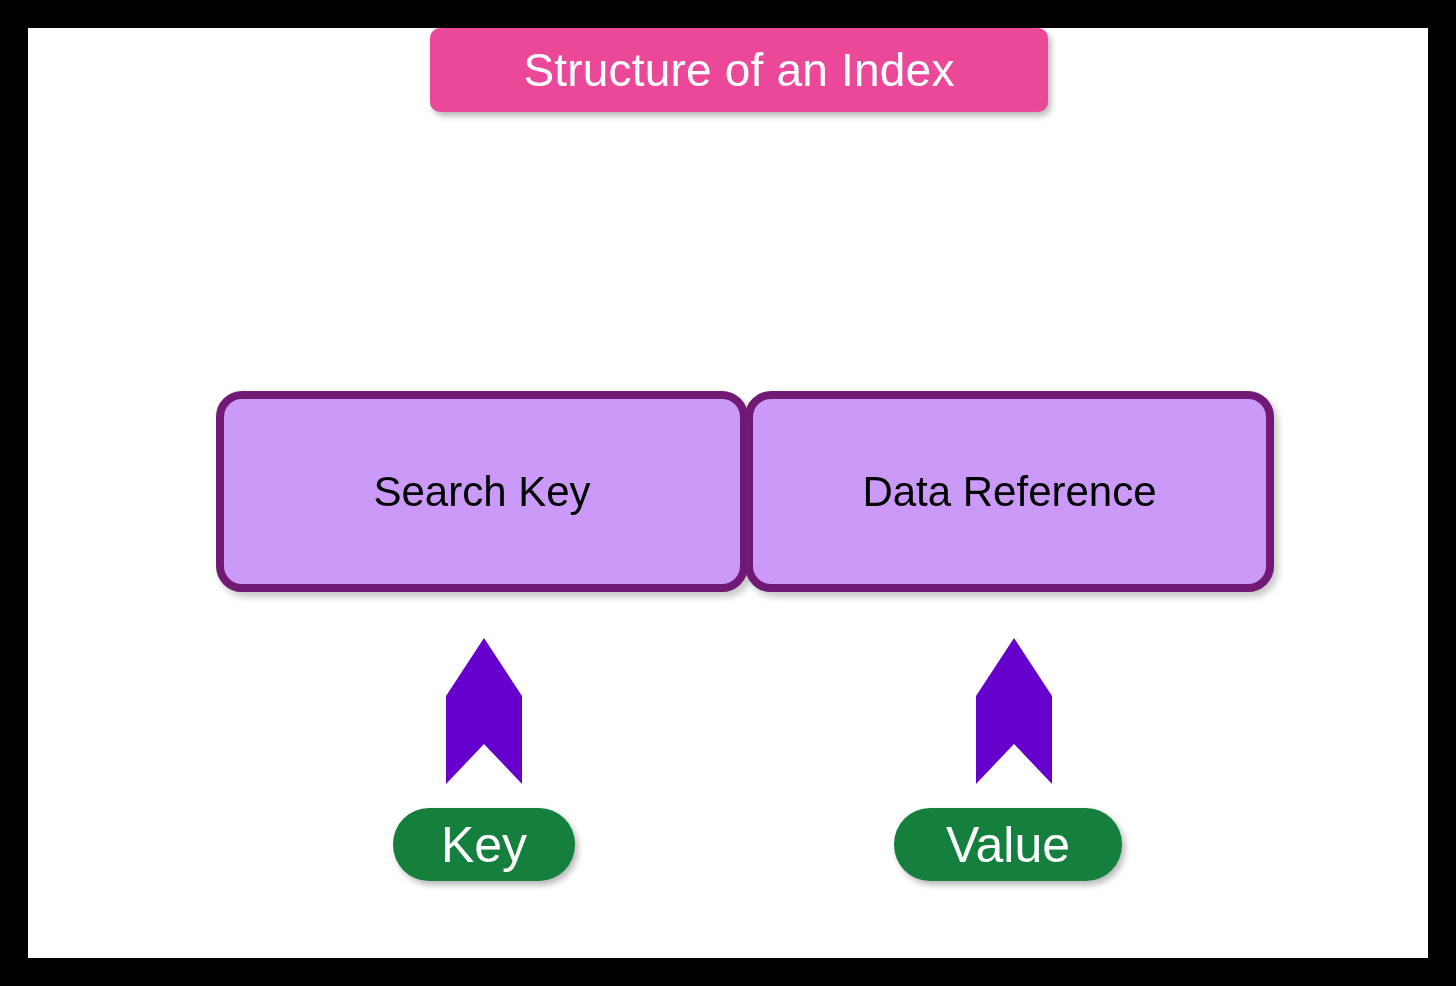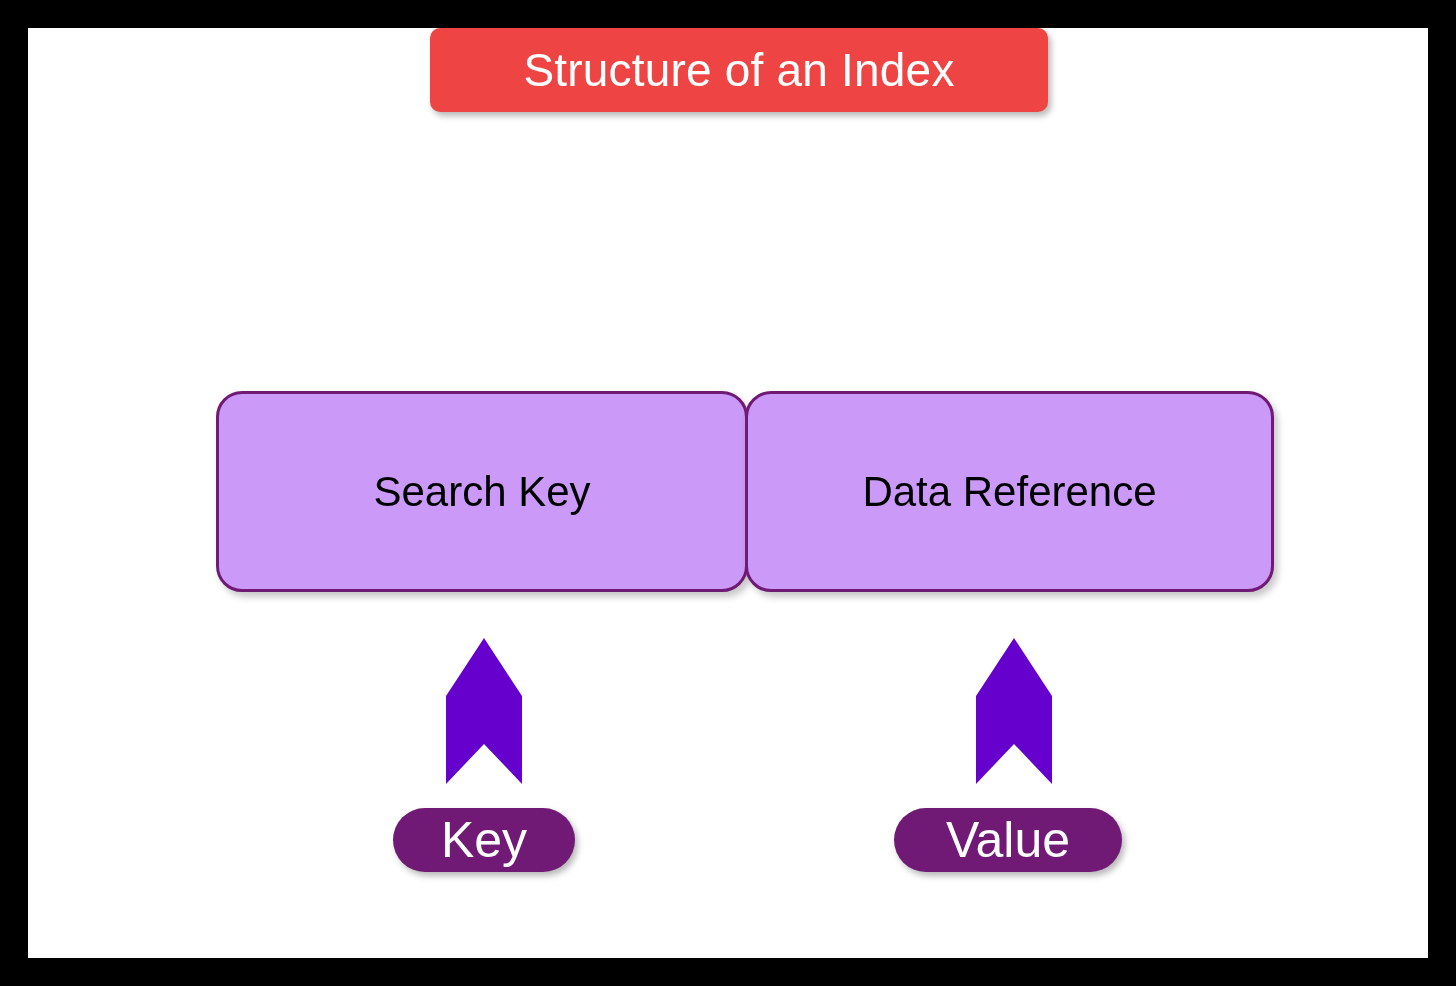--- a/index.html
+++ b/index.html
@@ -33,21 +33,21 @@
     background: #ffffff;
   }
 
   
   #title-banner {
     position: absolute;
     left: 402px;          
     top: 0px;             
     width: 618px;
     height: 84px;
-    background: #ef4444;
+    background: #ec4899;
     border-radius: 10px;
     display: flex;
     align-items: center;
     justify-content: center;
     box-shadow: 3px 4px 6px rgba(0,0,0,0.28);
   }
   #title-banner .title-text {
     color: #ffffff;
     font-size: 46px;
     font-weight: 400;
@@ -61,21 +61,21 @@
     position: absolute;
     left: 188px;          
     top: 363px;           
     display: flex;
     align-items: stretch;
   }
   .record-cell {
     box-sizing: border-box;
     height: 201px;
     background: #cb99f8;
-    border: 3px solid #701a75;
+    border: 8px solid #701a75;
     border-radius: 26px;
     display: flex;
     align-items: center;
     justify-content: center;
     box-shadow: 4px 5px 7px rgba(0,0,0,0.22);
   }
   .record-cell .cell-label {
     color: #000000;
     font-size: 42px;
     font-weight: 400;
@@ -91,22 +91,22 @@
     width: 80px;
     height: 150px;
   }
   .up-arrow svg { display: block; width: 80px; height: 150px; }
   #arrow-key   { left: 416px; top: 608px; }   
   #arrow-value { left: 946px; top: 608px; }   
 
   
   .pill {
     position: absolute;
-    height: 64px;
-    background: #701a75;
+    height: 73px;
+    background: #15803d;
     border-radius: 36px;
     display: flex;
     align-items: center;
     justify-content: center;
     box-shadow: 3px 4px 6px rgba(0,0,0,0.28);
   }
   .pill .pill-label {
     color: #ffffff;
     font-size: 50px;
     font-weight: 400;

